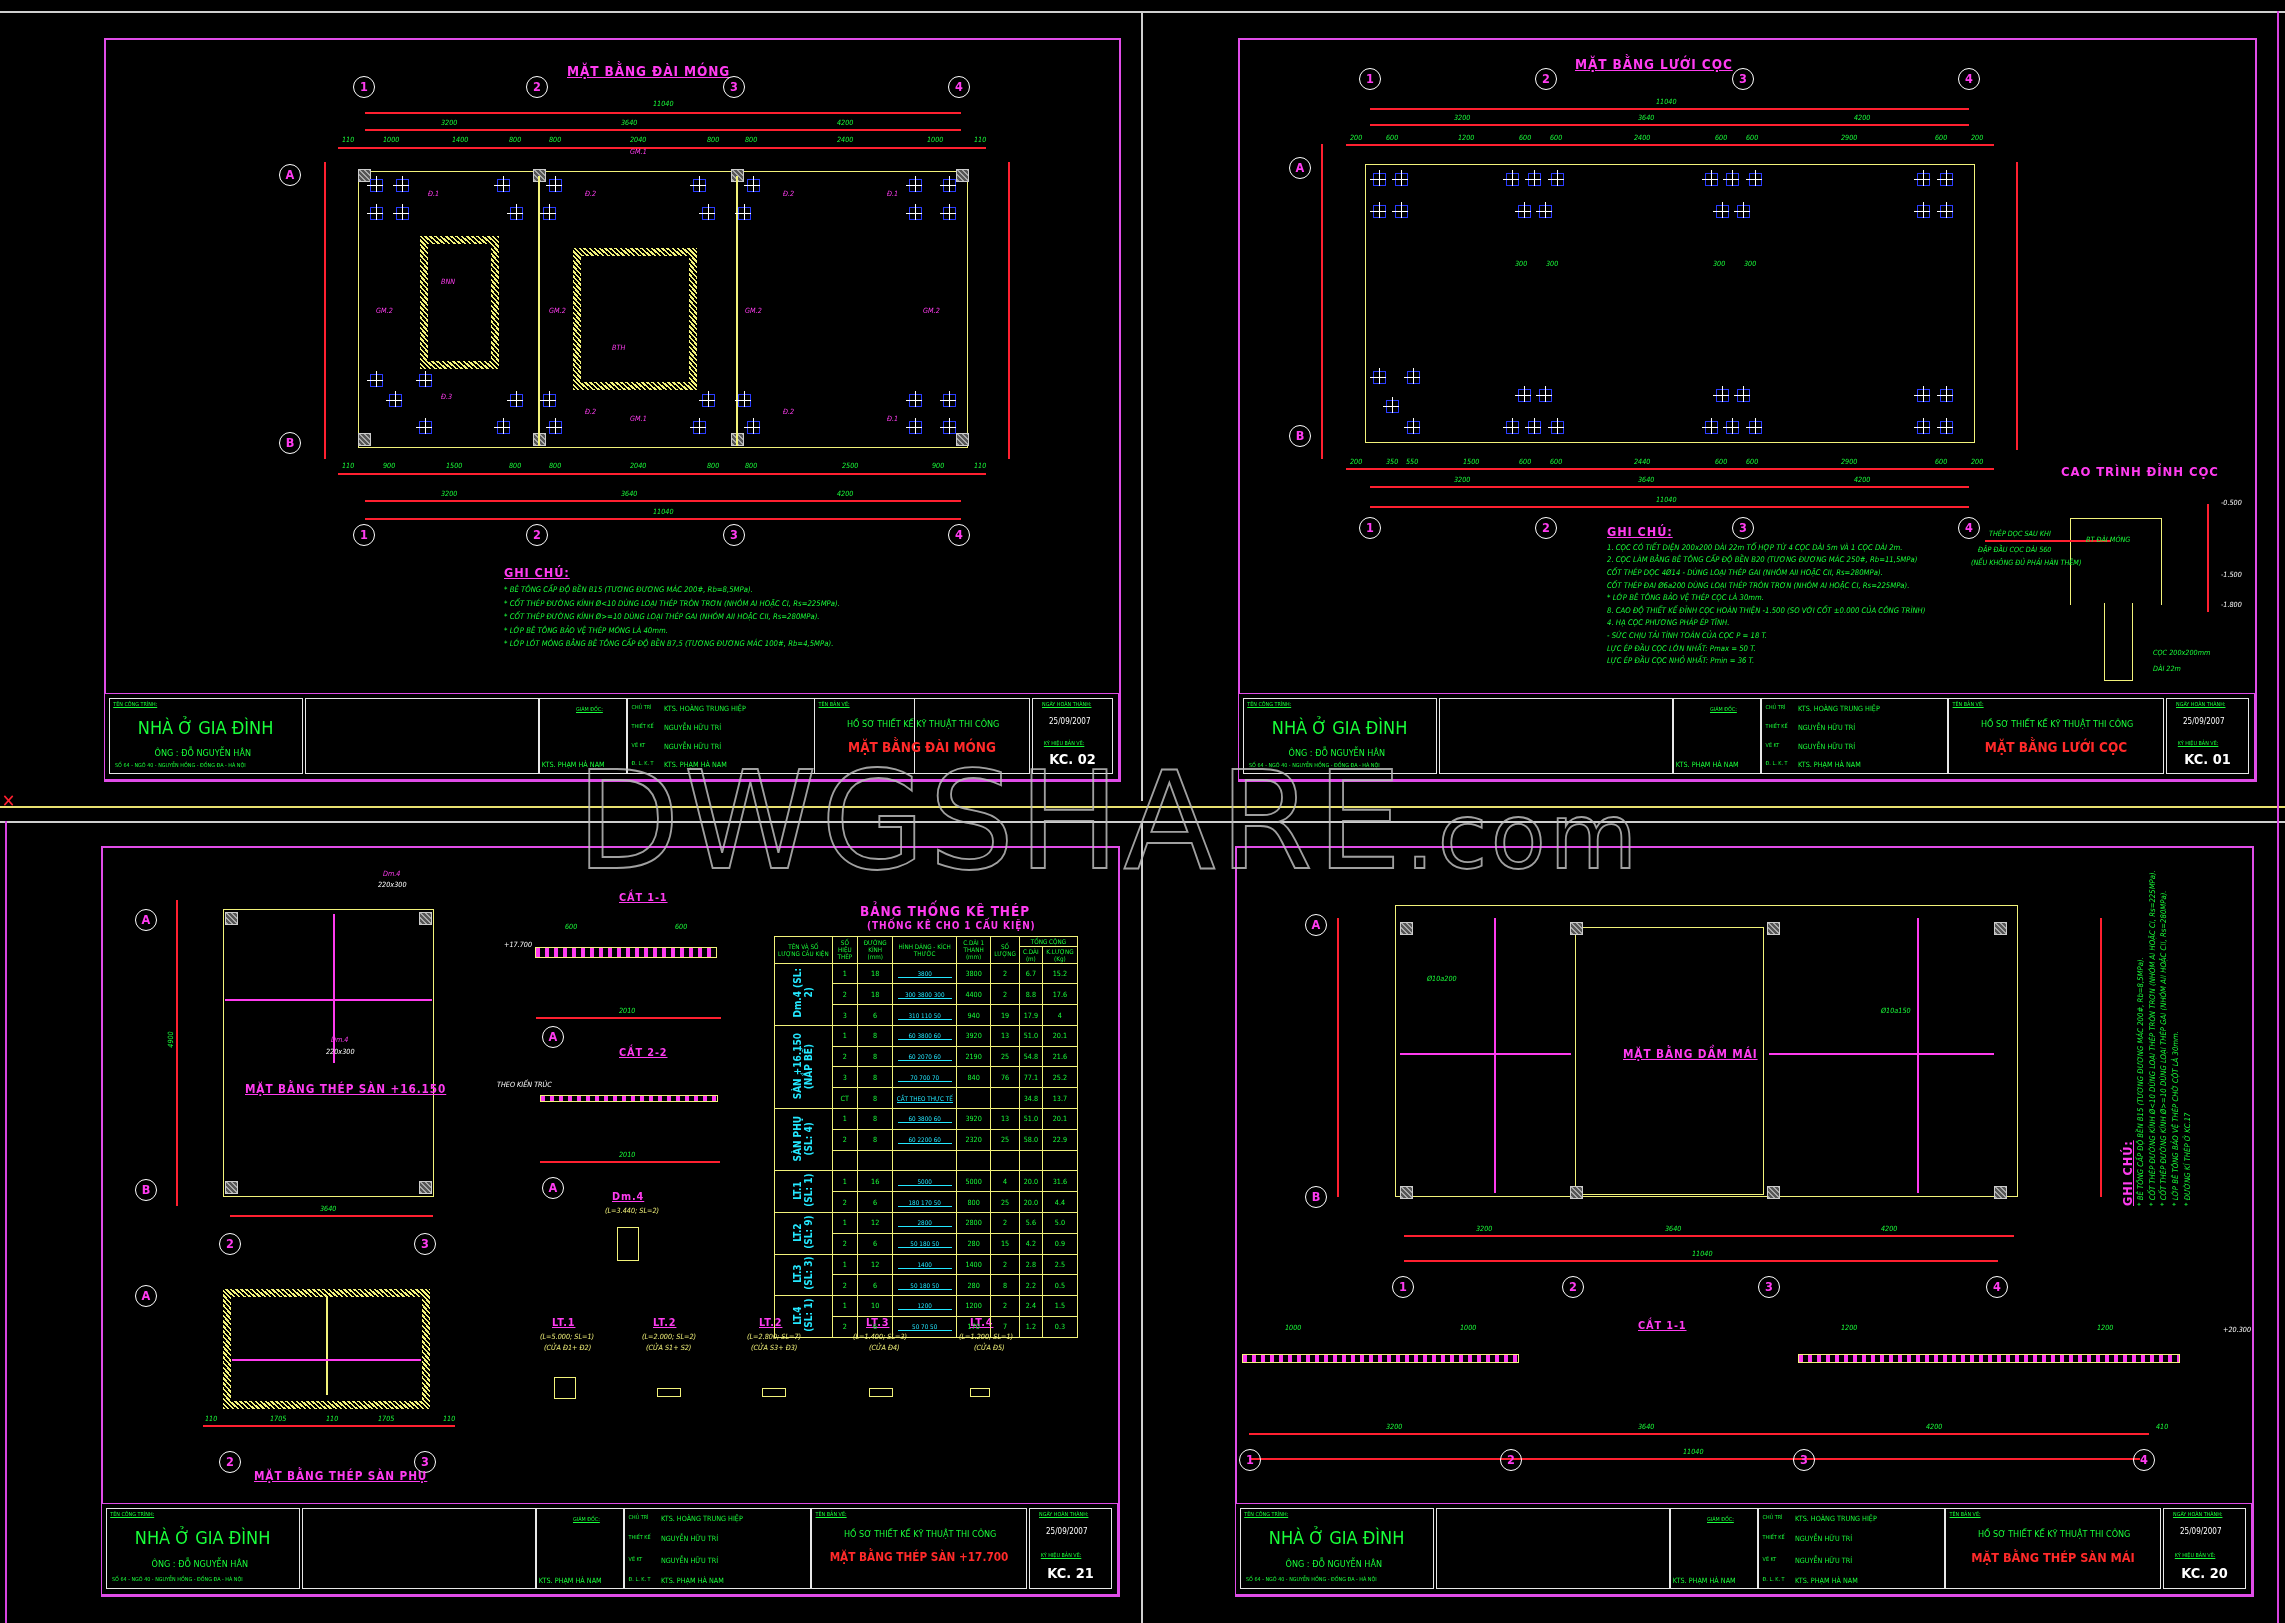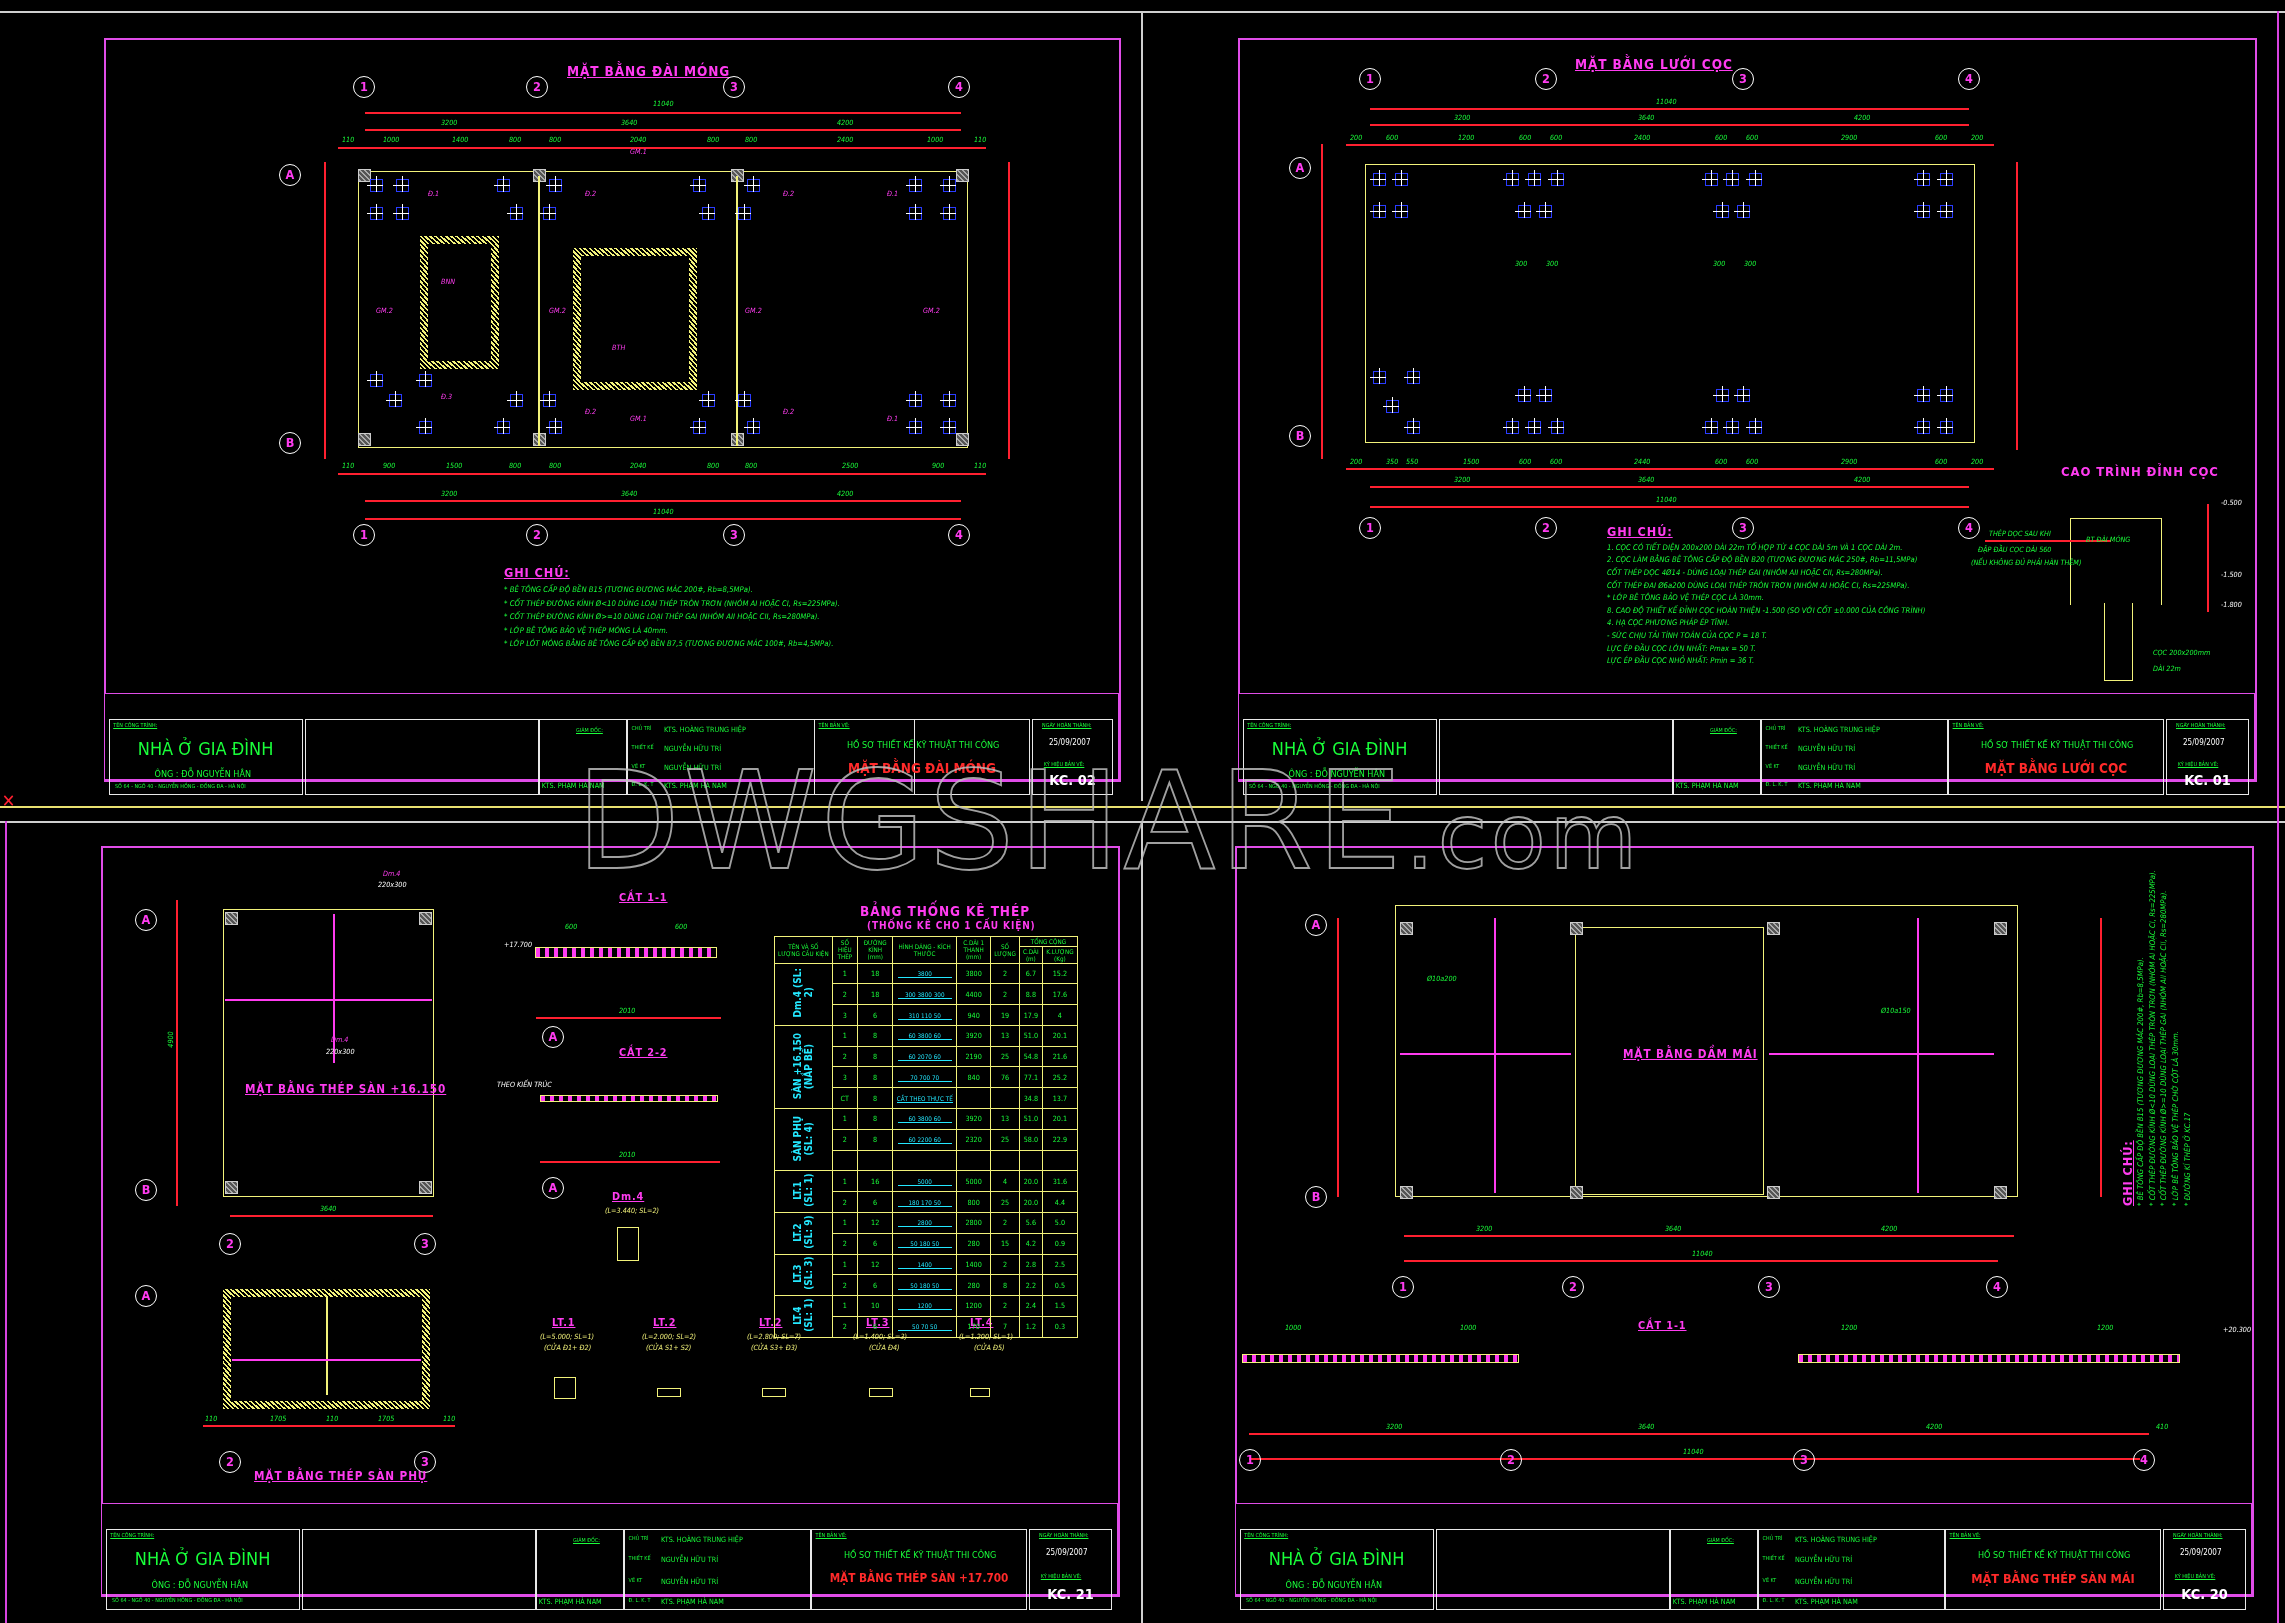--- a/index.html
+++ b/index.html
@@ -16,21 +16,21 @@
   .dimv{position:absolute;width:1.8px;background:#ff2030;}
   .dimtxt{position:absolute;color:#19ff3a;font-size:7.2px;font-style:italic;white-space:nowrap;}
   .ybox{position:absolute;border:1.8px solid #f2f27a;}
   .pile{position:absolute;width:12.6px;height:12.6px;border:1.8px solid #2a3cff;box-sizing:border-box;}
   .pile:before{content:"";position:absolute;left:4.5px;top:-3.6px;width:0.9px;height:16px;background:#fff;}
   .pile:after{content:"";position:absolute;top:4.5px;left:-3.6px;height:0.9px;width:16px;background:#fff;}
   .col{position:absolute;width:10.8px;height:10.8px;background:repeating-linear-gradient(45deg,#aaa 0 1.8px,#555 1.8px 3.6px);border:0.9px solid #ccc;}
   .hatch{position:absolute;border:8px solid transparent;border-image:repeating-linear-gradient(45deg,#f2f27a 0 1.8px,#000 1.8px 3.6px) 9;}
   
   .tb{position:absolute;border:1.8px solid #e04de8;background:#000;}
-  .tbcell{position:absolute;border:1.8px solid #e8e8e8;box-sizing:border-box;margin-top:21px;}
+  .tbcell{position:absolute;border:1.8px solid #e8e8e8;box-sizing:border-box;}
   .tb-proj{color:#19ff3a;font-size:18px;text-align:center;}
   .tb-small{font-size:5.4px;color:#19ff3a;text-decoration:underline;position:absolute;}
   .tb-name{font-size:7.2px;color:#19ff3a;position:absolute;white-space:nowrap;}
   .tb-red{color:#ff2a2a;font-weight:bold;font-size:13.5px;text-align:center;position:absolute;left:0;right:0;}
   .tb-code{color:#fff;font-weight:bold;font-size:14.4px;text-align:center;position:absolute;left:0;right:0;}
   table.steel{position:absolute;border-collapse:collapse;color:#19ff3a;font-size:7.2px;}
   table.steel td,table.steel th{border:1.8px solid #f2f27a;padding:0.9px 1.8px;text-align:center;height:18px;font-weight:normal;}
   table.steel th{height:auto;font-size:6.3px;}
   .grp{color:#24e8ff;font-weight:bold;font-size:10px;writing-mode:vertical-rl;transform:rotate(180deg);}
   .shape{color:#24e8ff;font-size:6.3px;border-bottom:1.8px solid #24e8ff;display:inline-block;min-width:54px;}

